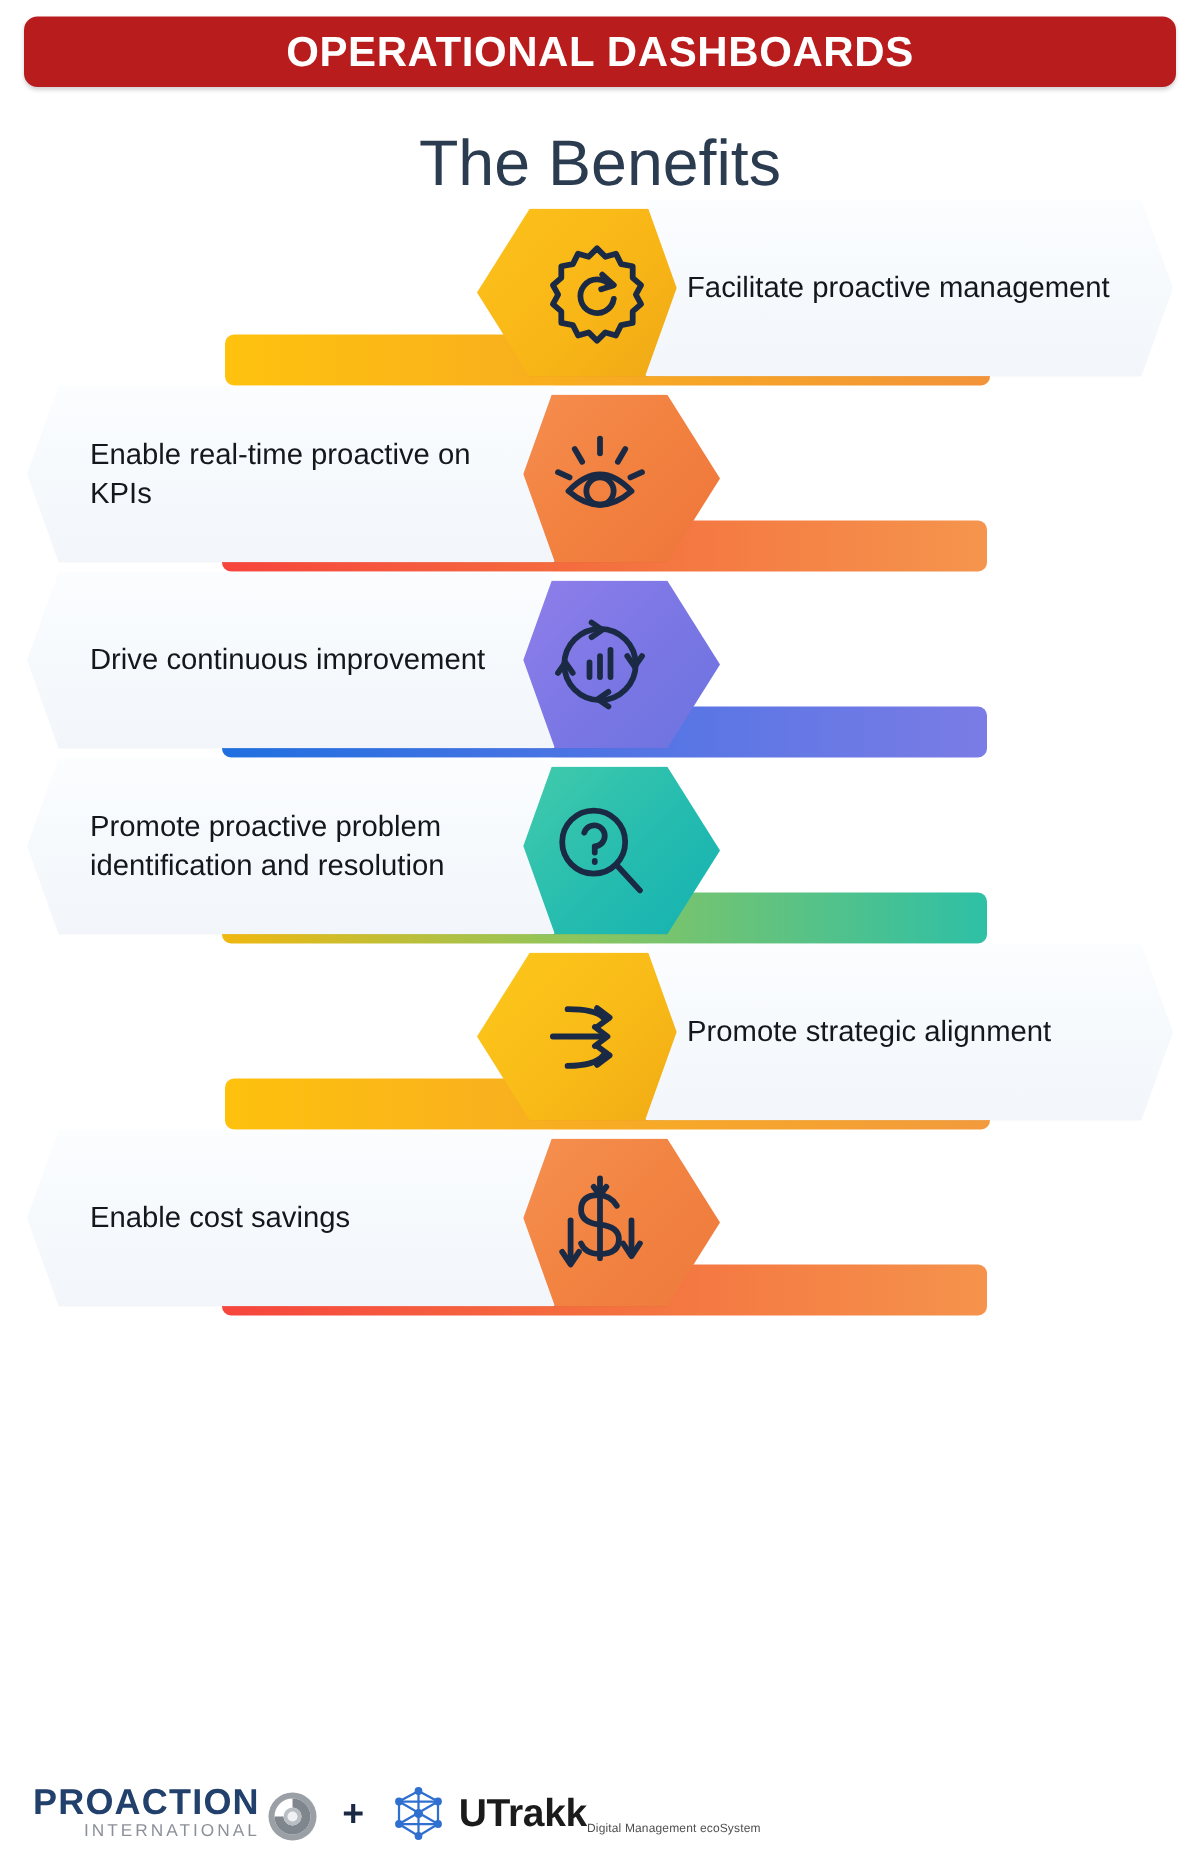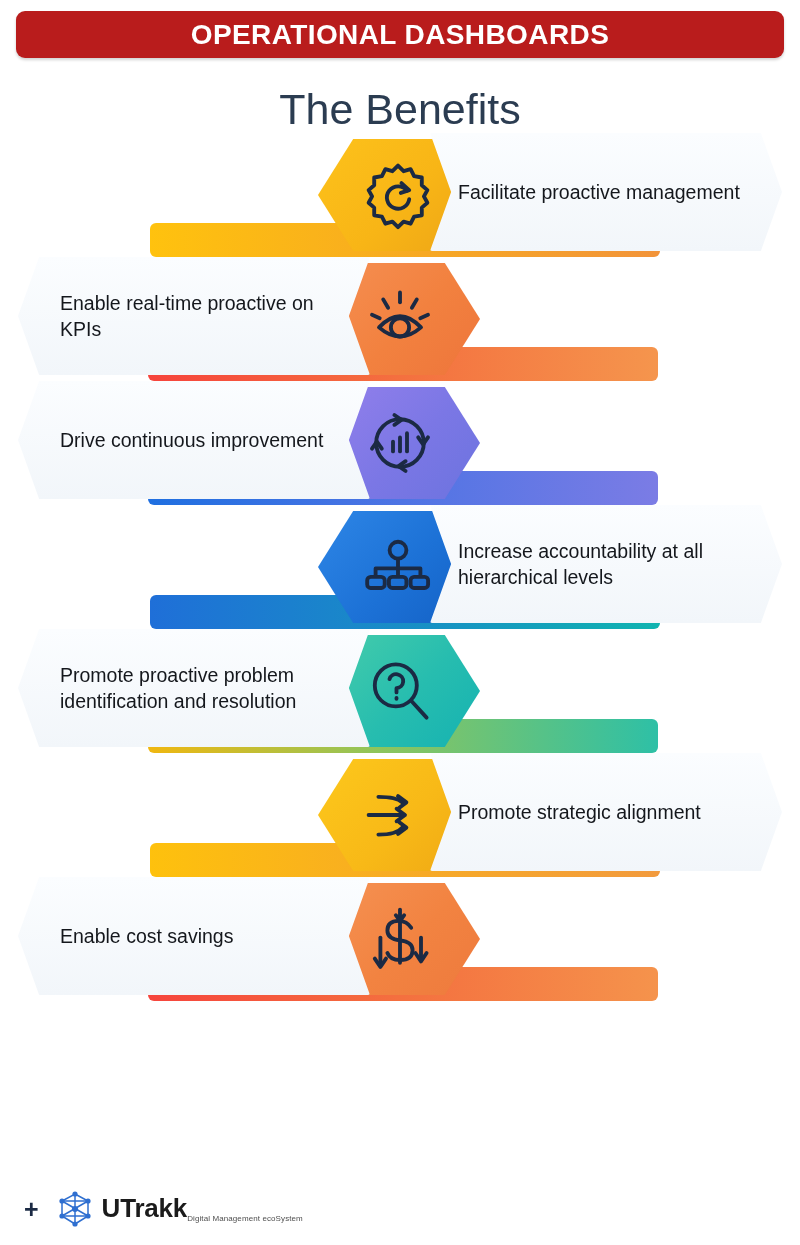--- a/index.html
+++ b/index.html
@@ -224,36 +224,20 @@
           <line x1="40" y1="62" x2="40" y2="48"></line>
           <line x1="50" y1="62" x2="50" y2="42"></line>
           <line x1="60" y1="62" x2="60" y2="36"></line>
         </svg>
       </div>
       <div class="card">
         <div class="card-text">Drive continuous improvement</div>
       </div>
     </div>
 
-    <div class="row right">
-      <div class="tail" style="background:linear-gradient(90deg,#1f6fd8 0%,#1791c4 55%,#10b4b0 100%);"></div>
-      <div class="hex" style="background:linear-gradient(135deg,#2e86e6 0%,#1c71d6 55%,#1360c4 100%);">
-        <svg viewBox="0 0 100 100">
-          <circle cx="50" cy="26" r="12"></circle>
-          <line x1="50" y1="38" x2="50" y2="62"></line>
-          <path d="M18 62 L18 52 L82 52 L82 62"></path>
-          <rect x="6" y="64" width="25" height="16" rx="5"></rect>
-          <rect x="37" y="64" width="25" height="16" rx="5"></rect>
-          <rect x="68" y="64" width="25" height="16" rx="5"></rect>
-        </svg>
-      </div>
-      <div class="card">
-        <div class="card-text">Increase accountability at all hierarchical levels</div>
-      </div>
-    </div>
 
     <div class="row left">
       <div class="tail" style="background:linear-gradient(90deg,#f0b710 0%,#8fc55c 45%,#2ec0a6 100%);"></div>
       <div class="hex" style="background:linear-gradient(135deg,#48ceaa 0%,#27bdaf 55%,#15b2b2 100%);">
         <svg viewBox="0 0 100 100">
           <circle cx="44" cy="42" r="30"></circle>
           <line x1="66" y1="64" x2="88" y2="88"></line>
           <path d="M35 33 A10 10 0 1 1 45 46 L45 52"></path>
           <line x1="45" y1="60" x2="45" y2="61"></line>
         </svg>
@@ -296,20 +280,33 @@
       </div>
       <div class="card">
         <div class="card-text">Enable cost savings</div>
       </div>
     </div>
 
   </div>
 
   <div class="footer">
 
+    <div class="logo-proaction">
+      <div class="pa-words">
+        <div class="pa-main">PROACTION</div>
+        <div class="pa-sub">INTERNATIONAL</div>
+      </div>
+      <svg width="34" height="34" viewBox="0 0 34 34">
+        <circle cx="17" cy="17" r="16" fill="#9aa0a6"></circle>
+        <circle cx="17" cy="17" r="12" fill="#ffffff"></circle>
+        <path d="M17 5 A12 12 0 1 1 5 17 L11 17 A6 6 0 1 0 17 11 Z" fill="#7f868d"></path>
+        <circle cx="17" cy="17" r="6" fill="#b9bec4"></circle>
+        <circle cx="17" cy="17" r="3.4" fill="#f0f1f2"></circle>
+      </svg>
+    </div>
 
     <div class="plus">+</div>
 
     <div class="logo-utrakk">
       <svg width="40" height="40" viewBox="0 0 40 40">
         <g stroke="#2f6fd0" stroke-width="1.5" fill="none">
           <path d="M20 5 L33 12 L33 27 L20 35 L7 27 L7 12 Z"></path>
           <line x1="20" y1="5" x2="20" y2="35"></line>
           <line x1="7" y1="12" x2="33" y2="27"></line>
           <line x1="33" y1="12" x2="7" y2="27"></line>

